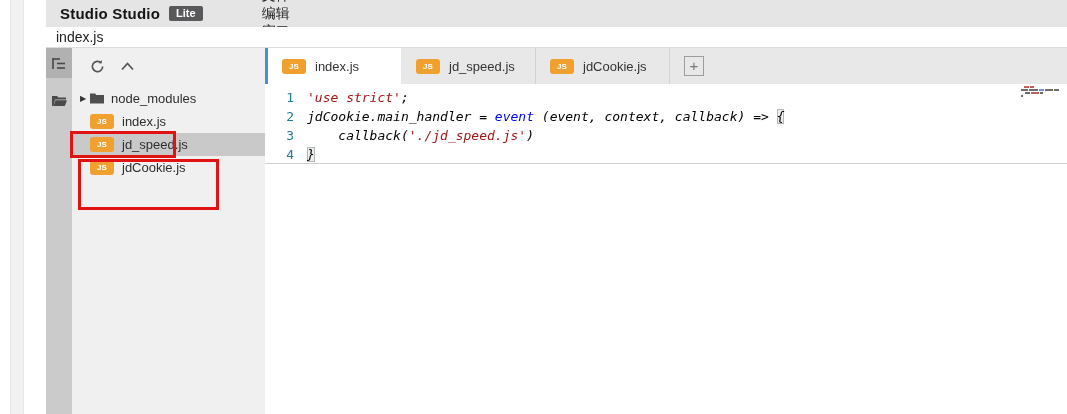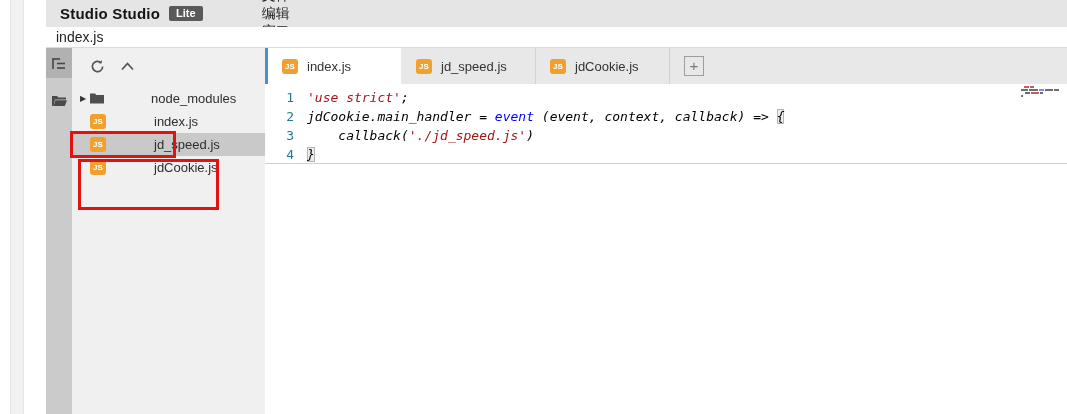--- a/index.html
+++ b/index.html
@@ -37,24 +37,24 @@
 
   
   #explorer { position:absolute; left:26px; top:0; width:193px; bottom:0; background:#f0f0f0; }
   #explorer-toolbar { height:36px; display:flex; align-items:center; padding-left:15px; }
   .tool-btn { width:20px; height:20px; display:flex; align-items:center; justify-content:center; margin-right:10px; cursor:pointer; }
   #tree { padding-top:3px; }
   .tree-row { height:23px; display:flex; align-items:center; font-size:13px; color:#2e2e2e; cursor:pointer; }
   .tree-row.selected { background:#c9c9c9; }
   .tree-row .arrow { width:10px; margin-left:8px; font-size:8px; color:#333; }
   .tree-row .indent { width:18px; }
-  .js-badge { width:16px; height:15px; background:#f0a02e; border-radius:3px; color:#fff;
+  .js-badge { width:24px; height:15px; background:#f0a02e; border-radius:3px; color:#fff;
               font-size:8px; font-weight:bold; display:flex; align-items:center; justify-content:center;
               margin-right:8px; flex:0 0 auto; }
-  .tree-row .flabel { white-space:nowrap;margin-left:40px; }
+  .tree-row .flabel { white-space:nowrap; }
   .folder-glyph { margin-right:7px; display:flex; }
 
   
   #editor-col { position:absolute; left:219px; top:0; right:0; bottom:0; }
   #tabbar { position:absolute; left:0; right:0; top:0; height:36px; background:#e8e8e8; display:flex; }
   #tab-accent { width:3px; height:36px; background:#4a8fd0; flex:0 0 auto; }
   .tab { width:134px; height:36px; display:flex; align-items:center; padding-left:14px;
          font-size:13px; color:#333; background:#e8e8e8; border-right:1px solid #d2d2d2; cursor:pointer; }
   .tab .js-badge { margin-right:9px; }
   .tab.active { background:#ffffff; border-right:1px solid #e8e8e8; }

